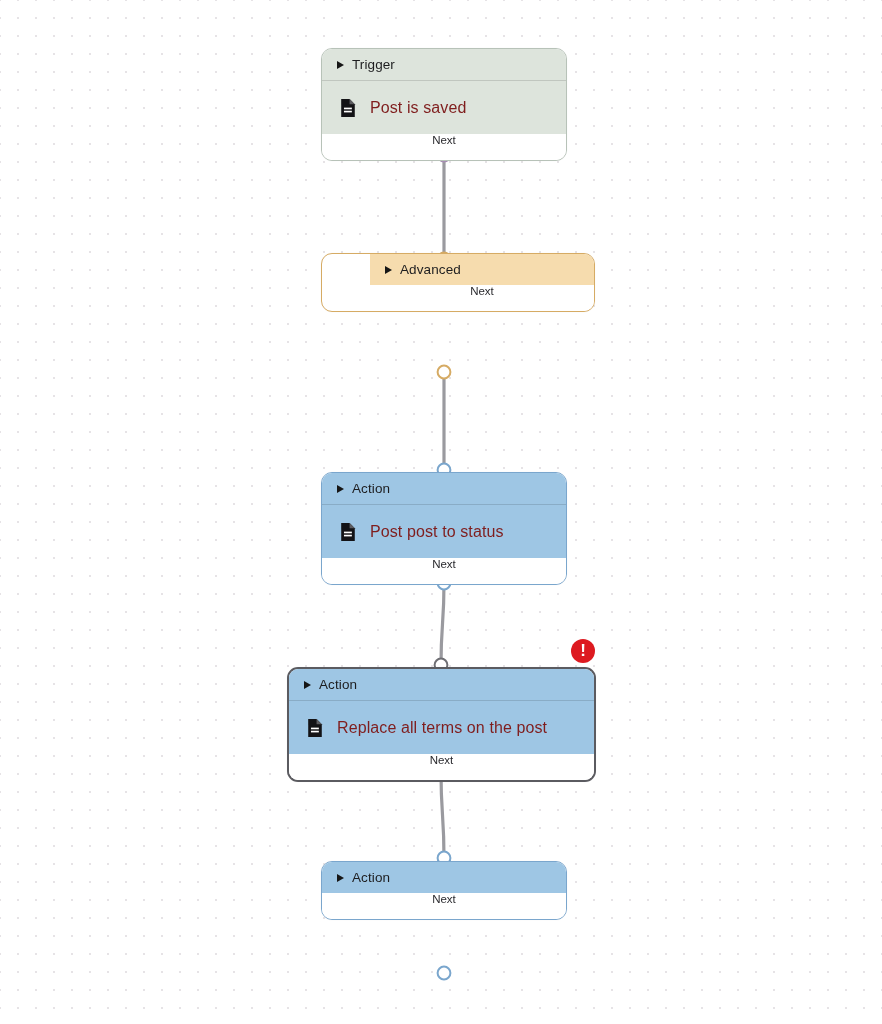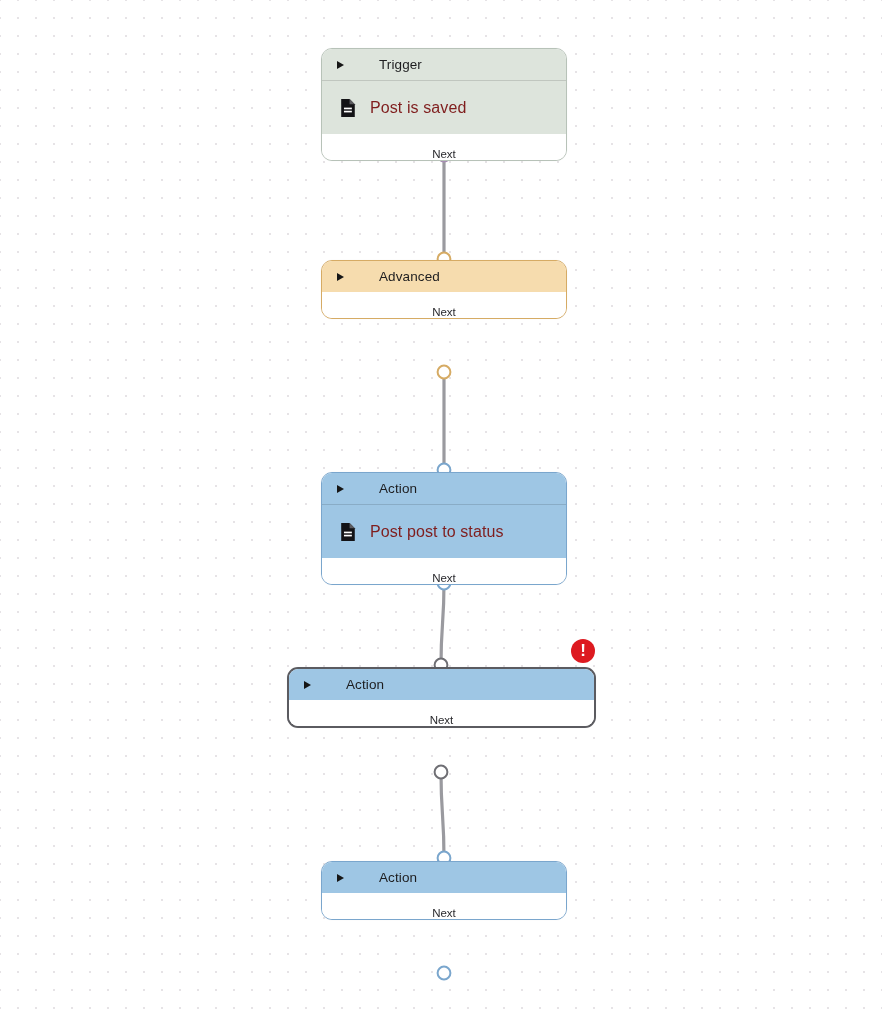--- a/index.html
+++ b/index.html
@@ -31,21 +31,20 @@
     box-shadow: 0 0 0 0.5px rgba(0,0,0,0.02);
   }
   .node-header {
     display: flex;
     align-items: center;
     height: 31px;
     padding: 0 0 0 15px;
     font-size: 13.5px;
     color: #1d1d1f;
     letter-spacing: 0.1px;
-    gap: 27px;
   }
   .disclosure {
     width: 0; height: 0;
     border-left: 7px solid #161616;
     border-top: 4.5px solid transparent;
     border-bottom: 4.5px solid transparent;
     margin-right: 8px;
     flex: 0 0 auto;
   }
   .node-body {
@@ -66,21 +65,21 @@
   .node-title {
     font-size: 16px;
     color: #7f1d1d;
     letter-spacing: 0.1px;
     white-space: nowrap;
   }
   .node-footer {
     height: 26px;
     background: #ffffff;
     display: flex;
-    align-items: flex-end;
+    align-items: flex-start;
     justify-content: center;
     font-size: 11.5px;
     color: #2a2a2e;
   }
 
   
   .v-trigger  { border: 1px solid #b7c2b8; }
   .v-trigger .node-header { background: #dde4dc; }
   .v-trigger .node-body   { background: #dde4dc; }
 
@@ -145,21 +144,21 @@
               <rect x="7.6" y="11.6" width="8.6" height="1.8" fill="#ffffff"></rect>
               <rect x="7.6" y="15.0" width="8.6" height="1.8" fill="#ffffff"></rect>
             </svg>
           </span>
           <span class="node-title">Post is saved</span>
         </div>
         <div class="node-footer">
           <span>Next</span>
         </div>
       </div>
-      <div class="node v-advanced" style="left: 321px; top: 260px; width: 246px;">
+      <div class="node v-advanced" style="left: 321px; top: 253px; width: 274px; padding-left: 48px;">
         <div class="node-header">
           <span class="disclosure"></span>
           <span>Advanced</span>
         </div>
         <div class="node-footer">
           <span>Next</span>
         </div>
       </div>
       <div class="node v-action" style="left: 321px; top: 472px; width: 246px;">
         <div class="node-header">
@@ -179,20 +178,31 @@
         </div>
         <div class="node-footer">
           <span>Next</span>
         </div>
       </div>
       <div class="node v-action selected" style="left: 287px; top: 667px; width: 309px;">
         <div class="node-header">
           <span class="disclosure"></span>
           <span>Action</span>
         </div>
+        <div class="node-body">
+          <span class="node-icon">
+            <svg width="22" height="22" viewBox="0 0 24 24">
+              <path d="M4.6 2.2 h9.1 L19.4 7.9 v13.9 H4.6 Z" fill="#131316"></path>
+              <path d="M13.7 2.2 v5.7 h5.7" fill="#5c5c60"></path>
+              <rect x="7.6" y="11.6" width="8.6" height="1.8" fill="#ffffff"></rect>
+              <rect x="7.6" y="15.0" width="8.6" height="1.8" fill="#ffffff"></rect>
+            </svg>
+          </span>
+          <span class="node-title">Replace all terms on the post</span>
+        </div>
         <div class="node-footer">
           <span>Next</span>
         </div>
       </div>
       <div class="badge-error" style="left: 571px; top: 639px; background: rgb(221, 26, 32);">
         <span>!</span>
       </div>
       <div class="node v-action" style="left: 321px; top: 861px; width: 246px;">
         <div class="node-header">
           <span class="disclosure"></span>

